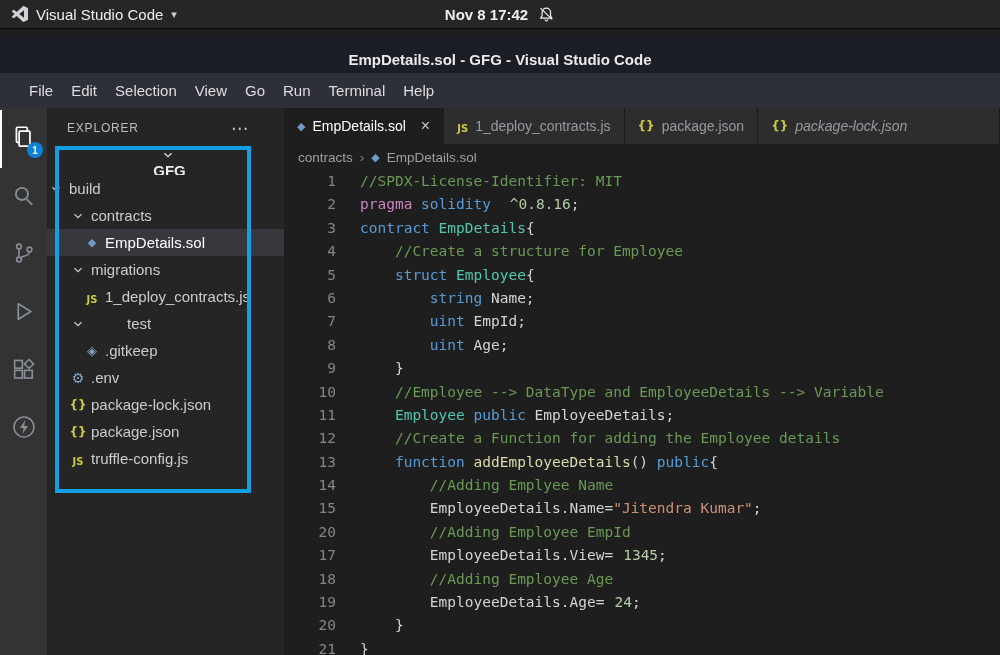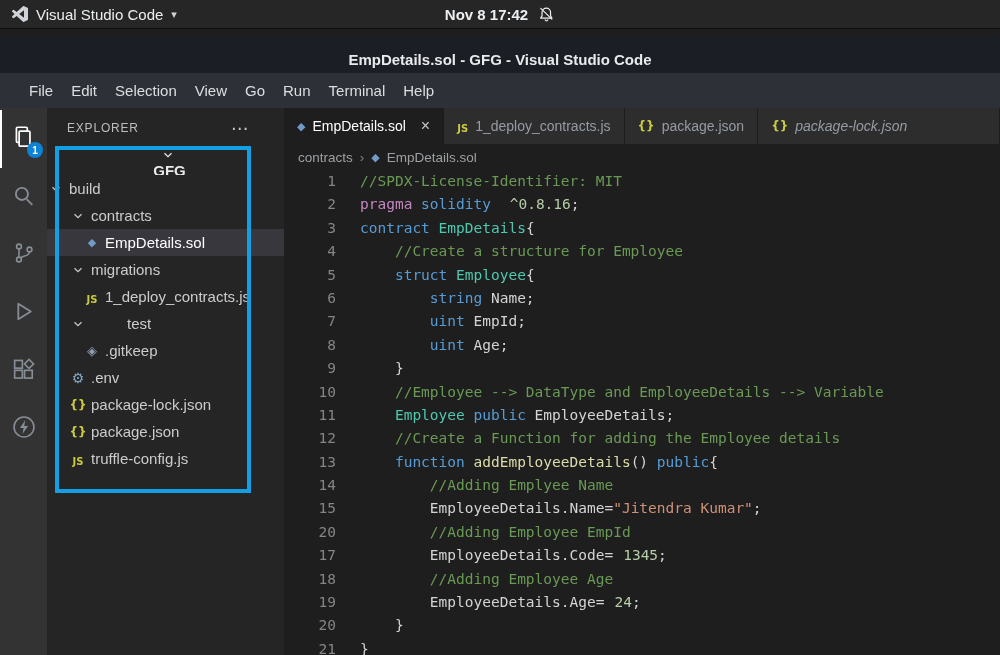--- a/index.html
+++ b/index.html
@@ -347,21 +347,21 @@
         <div class="code-line"><span class="tk-def">        </span><span class="tk-kw">uint </span><span class="tk-def">EmpId;</span></div>
         <div class="code-line"><span class="tk-def">        </span><span class="tk-kw">uint </span><span class="tk-def">Age;</span></div>
         <div class="code-line"><span class="tk-def">    }</span></div>
         <div class="code-line"><span class="tk-cm">    //Employee --&gt; DataType and EmployeeDetails --&gt; Variable</span></div>
         <div class="code-line"><span class="tk-def">    </span><span class="tk-type">Employee </span><span class="tk-kw">public </span><span class="tk-def">EmployeeDetails;</span></div>
         <div class="code-line"><span class="tk-cm">    //Create a Function for adding the Employee details</span></div>
         <div class="code-line"><span class="tk-def">    </span><span class="tk-kw">function </span><span class="tk-fn">addEmployeeDetails</span><span class="tk-def">() </span><span class="tk-kw">public</span><span class="tk-def">{</span></div>
         <div class="code-line"><span class="tk-cm">        //Adding Emplyee Name</span></div>
         <div class="code-line"><span class="tk-def">        EmployeeDetails.Name=</span><span class="tk-str">"Jitendra Kumar"</span><span class="tk-def">;</span></div>
         <div class="code-line"><span class="tk-cm">        //Adding Employee EmpId</span></div>
-        <div class="code-line"><span class="tk-def">        EmployeeDetails.Code=</span><span class="tk-num">1345</span><span class="tk-def">;</span></div>
+        <div class="code-line"><span class="tk-def">        EmployeeDetails.View=</span><span class="tk-num">1345</span><span class="tk-def">;</span></div>
         <div class="code-line"><span class="tk-cm">        //Adding Employee Age</span></div>
         <div class="code-line"><span class="tk-def">        EmployeeDetails.Age=</span><span class="tk-num">24</span><span class="tk-def">;</span></div>
         <div class="code-line"><span class="tk-def">    }</span></div>
         <div class="code-line"><span class="tk-def">}</span></div>
       </div>
   </div>
 </div>
 
 <div class="annotation-box"></div>
 

